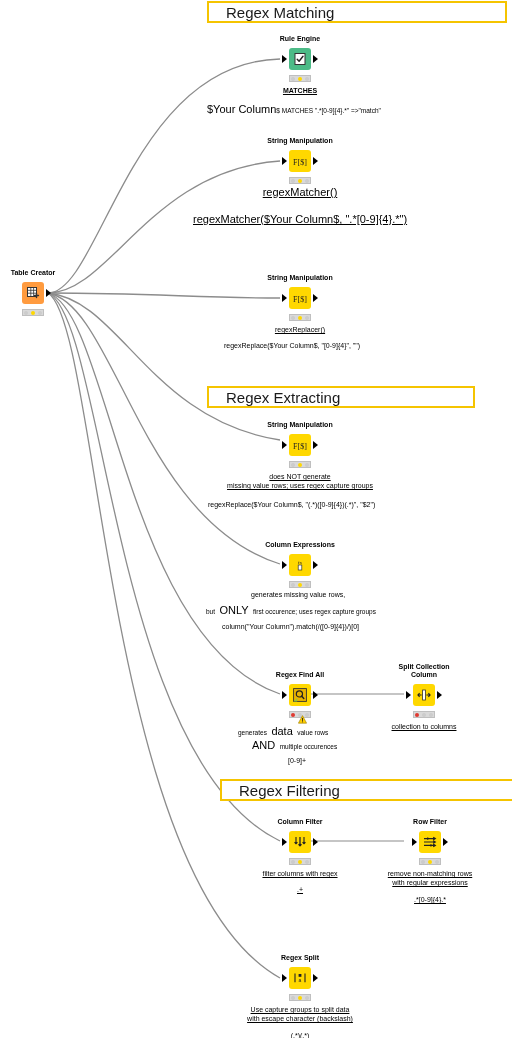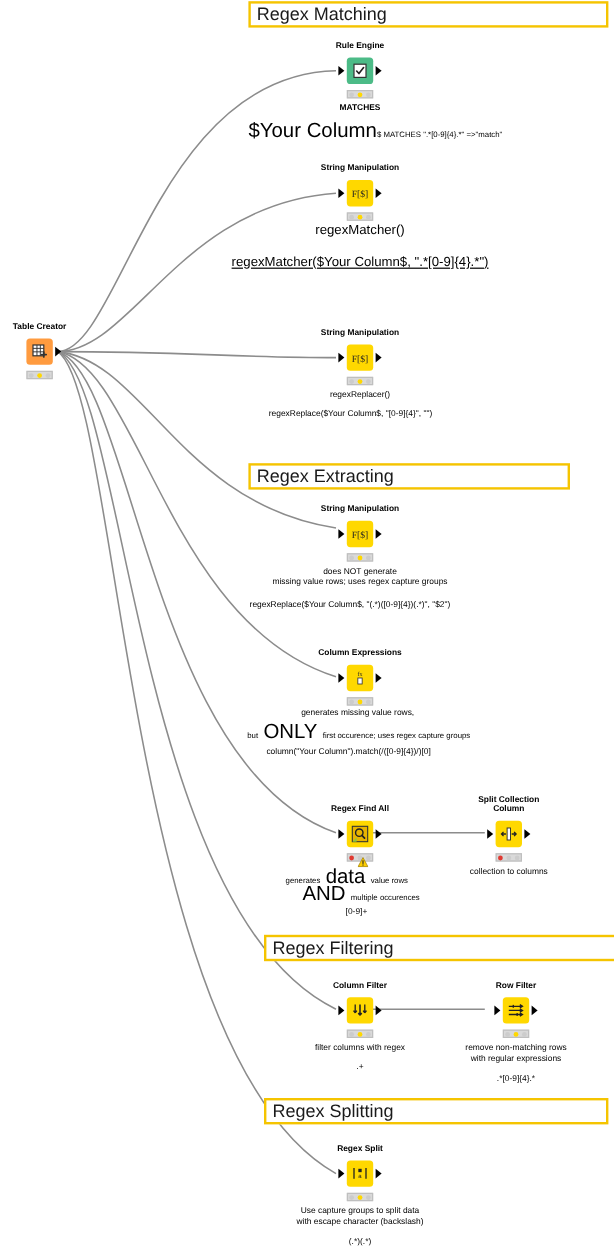--- a/index.html
+++ b/index.html
@@ -4,21 +4,21 @@
 <style>
   html,body{margin:0;padding:0;background:#ffffff;}
   body{width:512px;height:1038px;position:relative;overflow:hidden;
        font-family:"Liberation Sans",sans-serif;color:#000;}
 
   #canvas{position:absolute;left:0;top:0;width:512px;height:1038px;}
   #wires{position:absolute;left:0;top:0;width:512px;height:1038px;pointer-events:none;}
 
   
   .banner{position:absolute;background:#ffffff;border:2px solid #f5c400;
-          box-sizing:border-box;display:flex;align-items:center;padding-left:5px;}
+          box-sizing:border-box;display:flex;align-items:center;padding-left:17px;}
   .banner span{font-size:15px;letter-spacing:0px;color:#1a1a1a;font-weight:400;}
 
   
   .node{position:absolute;width:0;height:0;}
   .node .title{position:absolute;left:50%;transform:translateX(-50%);
                top:-13px;white-space:nowrap;font-size:7px;font-weight:bold;
                color:#000;text-align:center;line-height:8px;}
   .node .title.two{top:-21px;}
   .box{position:absolute;left:-11px;top:0;width:22px;height:22px;
        border-radius:3px;box-sizing:border-box;}
@@ -35,29 +35,29 @@
   .lights{position:absolute;left:-11px;top:27px;width:22px;height:7px;
           background:#d9d9d9;border:1px solid #bfbfbf;box-sizing:border-box;
           display:flex;align-items:center;justify-content:space-around;}
   .lights i{width:4px;height:4px;border-radius:50%;background:#cccccc;display:block;}
   .lights i.on-yellow{background:#ffd800;}
   .lights i.on-red{background:#e03a32;}
   .warn{position:absolute;left:2px;top:26px;width:9px;height:9px;}
 
   .caption{position:absolute;left:50%;transform:translateX(-50%);
            top:38px;white-space:nowrap;text-align:right;font-size:7px;
-           line-height:9px;color:#000;}
+           line-height:9px;color:#000;text-decoration:underline;}
   .caption.big{font-size:11px;}
 
   
   .ftext{position:absolute;white-space:nowrap;font-size:7px;color:#000;line-height:9px;}
   .ftext.lg{font-size:11px;}
   .mixline{position:absolute;white-space:nowrap;color:#000;}
   .mixline .s{font-size:6.5px;}
-  .mixline .l{font-size:17px;margin-top:44px;}
+  .mixline .l{font-size:11px;margin-top:44px;}
 </style>
 </head>
 <body>
 
 <div id="canvas">
 
   <svg id="wires" viewBox="0 0 512 1038" xmlns="http://www.w3.org/2000/svg">
     <g fill="none" stroke="#8c8c8c" stroke-width="1.3">
       <path d="M48,293 C100,293 130,62 280,59"></path>
       <path d="M48,293 C110,293 150,170 280,161"></path>
@@ -76,23 +76,20 @@
 
   <div class="banner" style="left:207px;top:1px;width:300px;height:22px;">
     <span>Regex Matching</span>
   </div>
   <div class="banner" style="left:207px;top:386px;width:268px;height:22px;">
     <span>Regex Extracting</span>
   </div>
   <div class="banner" style="left:220px;top:779px;width:315px;height:22px;">
     <span>Regex Filtering</span>
   </div>
-  <div class="banner" style="left:220px;top:915px;width:287px;height:22px;">
-    <span>Regex Splitting</span>
-  </div>
 
   <div class="node" style="left:33px;top:282px;">
     <div class="title">Table Creator</div>
     <div class="box orange">
       <div class="glyph">
         <svg width="14" height="14" viewBox="0 0 14 14">
           <rect x="1.5" y="1.5" width="9" height="9" fill="#fff" stroke="#333" stroke-width="1"></rect>
           <line x1="1.5" y1="4.3" x2="10.5" y2="4.3" stroke="#333" stroke-width="0.8"></line>
           <line x1="1.5" y1="7.2" x2="10.5" y2="7.2" stroke="#333" stroke-width="0.8"></line>
           <line x1="4.8" y1="1.5" x2="4.8" y2="10.5" stroke="#333" stroke-width="0.8"></line>

